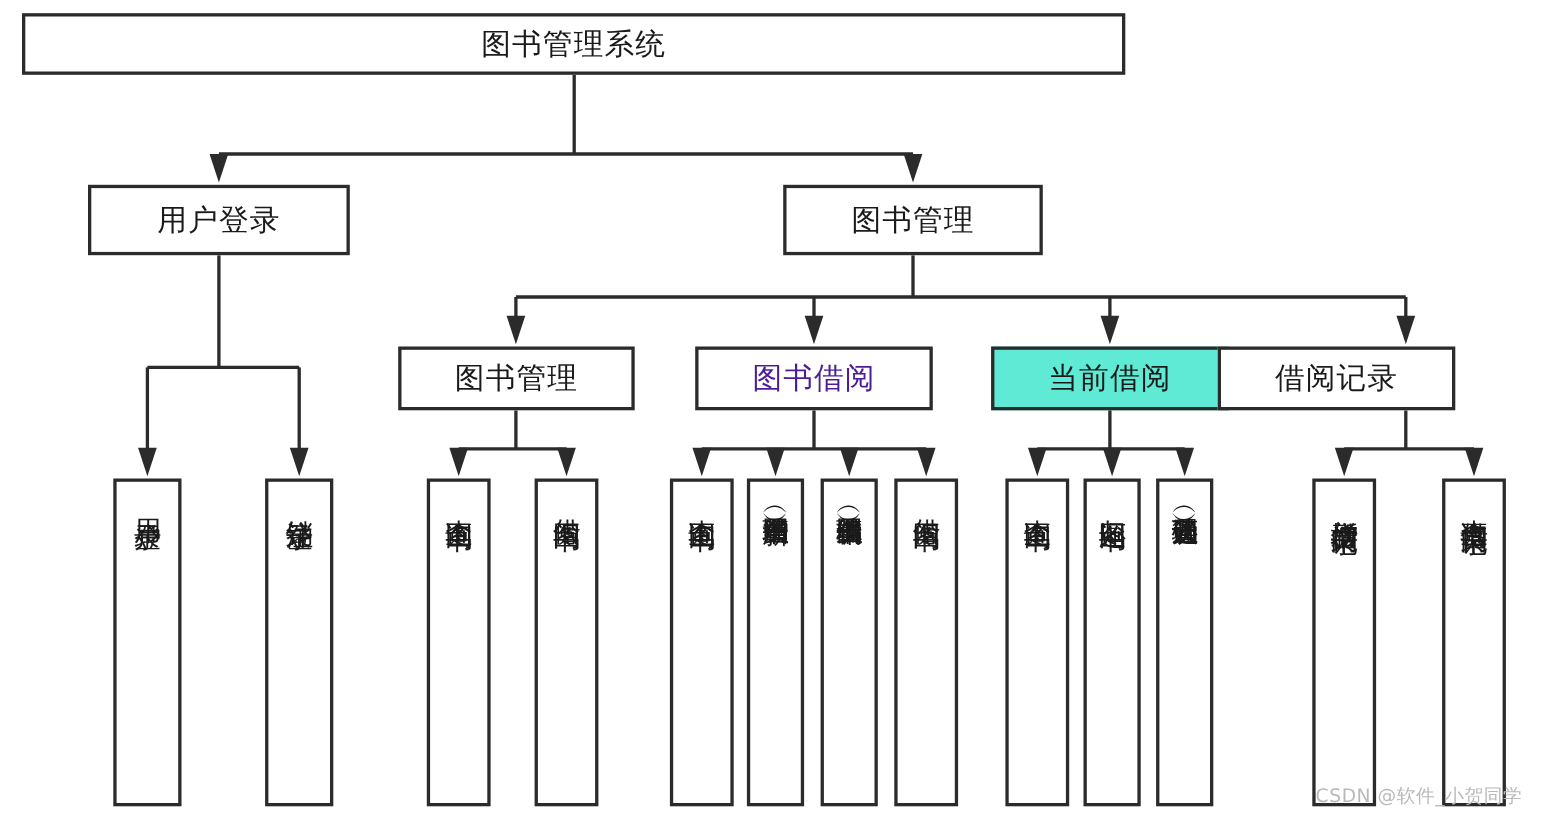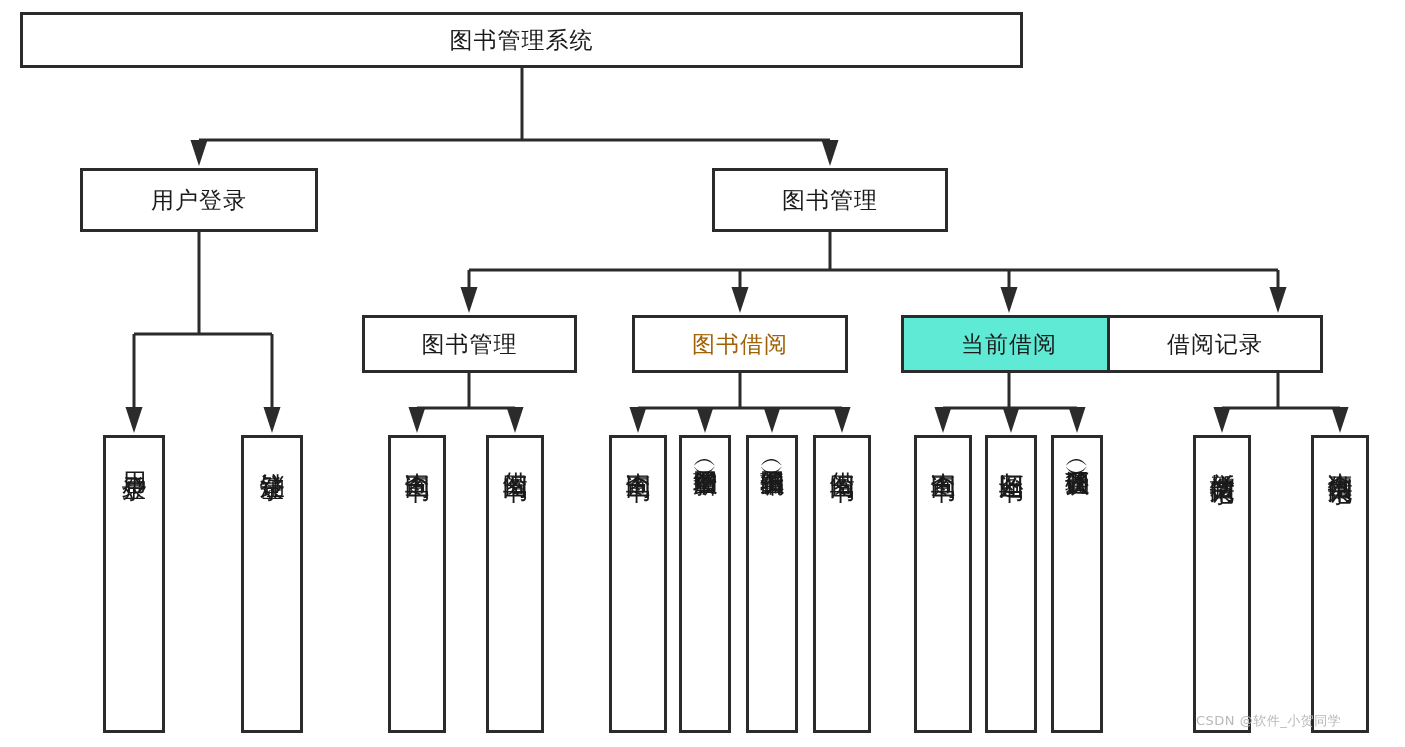--- a/index.html
+++ b/index.html
@@ -29,21 +29,21 @@
     position: absolute;
     box-sizing: border-box;
     border: 3px solid #2b2b2b;
     background: #ffffff;
     display: flex;
     align-items: center;
     justify-content: center;
     color: #1a1a1a;
   }
   .node.horizontal {
-    font-size: 23px;
+    font-size: 27px;
     letter-spacing: 1px;
   }
   .node.vertical {
     align-items: flex-start;
     justify-content: center;
     padding-top: 14px;
   }
   .node.vertical .vlabel {
     writing-mode: vertical-rl;
     text-orientation: upright;
@@ -53,21 +53,21 @@
     white-space: nowrap;
     display: block;
   }
   .node.vertical.tall-text .vlabel {
     font-size: 24px;
     letter-spacing: 0px;
   }
   .watermark {
     position: absolute;
     color: #b9b9b9;
-    font-size: 13px;
+    font-size: 17px;
     white-space: nowrap;
     letter-spacing: 0.5px;
   }
 </style>
 </head>
 <body>
 
 <div id="diagram-root">
   <svg class="lines" viewBox="0 0 1405 747" xmlns="http://www.w3.org/2000/svg">
     <g id="connector-group">
@@ -131,21 +131,21 @@
       </div>
       <div class="node horizontal" style="left: 80px; top: 168px; width: 238px; height: 64px; border-color: rgb(43, 43, 43); background: rgb(255, 255, 255); color: rgb(26, 26, 26);">
         <span>用户登录</span>
       </div>
       <div class="node horizontal" style="left: 712px; top: 168px; width: 236px; height: 64px; border-color: rgb(43, 43, 43); background: rgb(255, 255, 255); color: rgb(26, 26, 26);">
         <span>图书管理</span>
       </div>
       <div class="node horizontal" style="left: 362px; top: 315px; width: 215px; height: 58px; border-color: rgb(43, 43, 43); background: rgb(255, 255, 255); color: rgb(26, 26, 26);">
         <span>图书管理</span>
       </div>
-      <div class="node horizontal" style="left: 632px; top: 315px; width: 216px; height: 58px; border-color: rgb(43, 43, 43); background: rgb(255, 255, 255); color: #a16207;">
+      <div class="node horizontal" style="left: 632px; top: 315px; width: 216px; height: 58px; border-color: rgb(43, 43, 43); background: rgb(255, 255, 255); color: #4c1d95;">
         <span>图书借阅</span>
       </div>
       <div class="node horizontal" style="left: 901px; top: 315px; width: 216px; height: 58px; border-color: rgb(43, 43, 43); background: #5eead4; color: rgb(26, 26, 26);">
         <span>当前借阅</span>
       </div>
       <div class="node horizontal" style="left: 1107px; top: 315px; width: 216px; height: 58px; border-color: rgb(43, 43, 43); background: rgb(255, 255, 255); color: rgb(26, 26, 26);">
         <span>借阅记录</span>
       </div>
       <div class="node vertical" style="left: 103px; top: 435px; width: 62px; height: 298px; border-color: rgb(43, 43, 43); background: rgb(255, 255, 255); color: rgb(26, 26, 26);">
         <span class="vlabel">用户登录</span>

